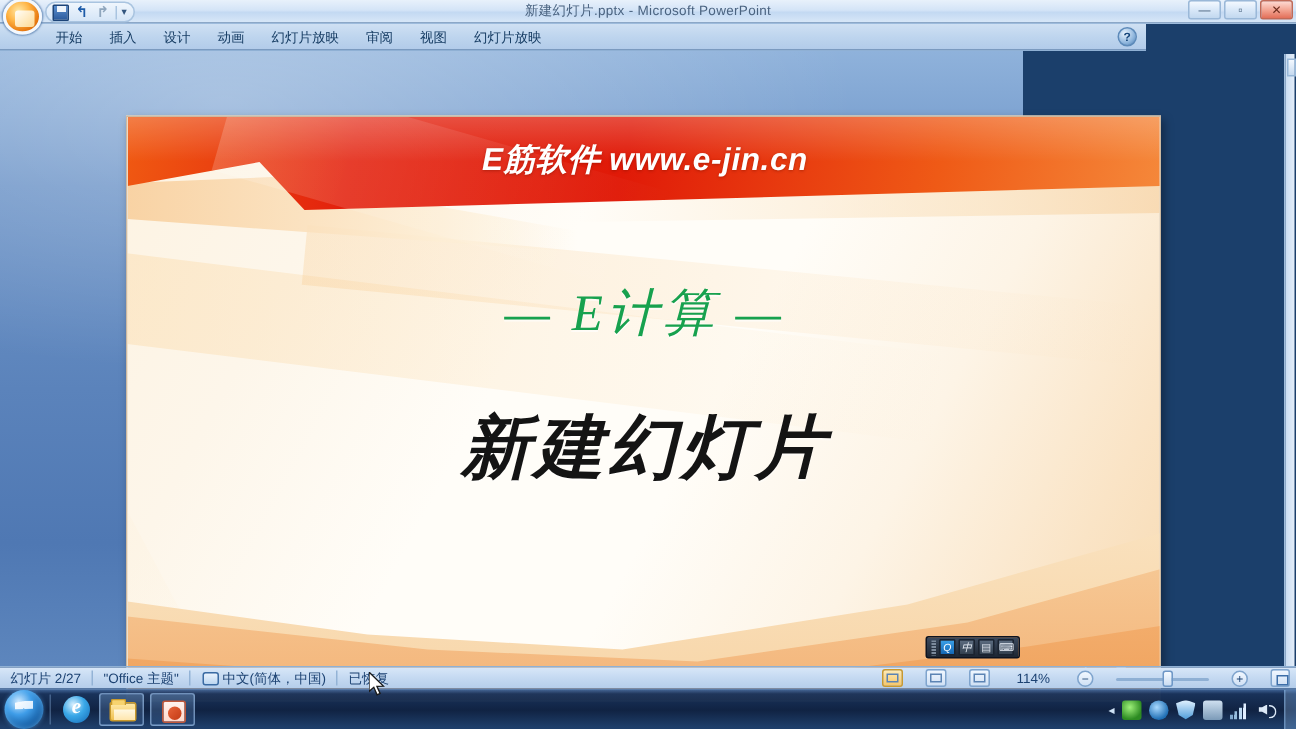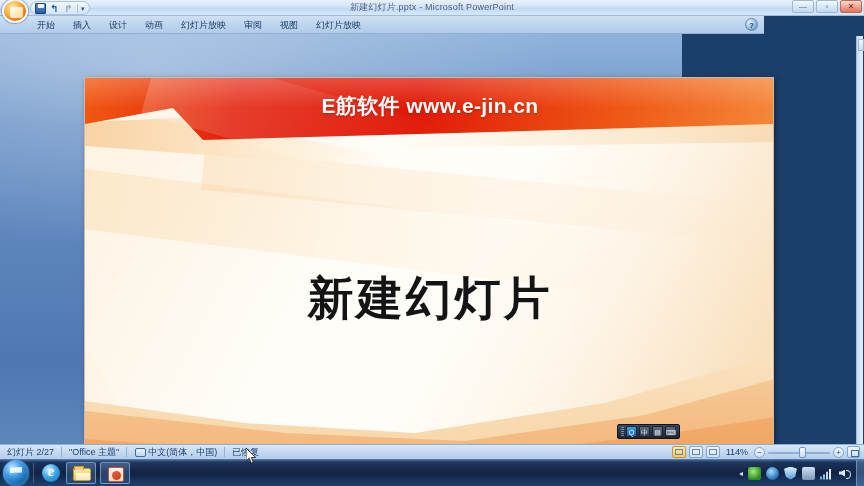--- a/index.html
+++ b/index.html
@@ -101,20 +101,21 @@
     content: ""; position: absolute; left: 1px; top: 3px; width: 4px; height: 10px;
     background: linear-gradient(to bottom, #f4f9ff, #c5d9ef); border: 1px solid #97b7d8;
   }
 
   
   .workspace {
     position: absolute; left: 0; top: 34px; width: 682px; height: 410px;
     background:
       radial-gradient(ellipse 700px 300px at 22% 8%, rgba(255,255,255,.30), rgba(255,255,255,0) 60%),
       linear-gradient(to bottom, #8fb2db 0%, #6e95c8 22%, #5b83bb 55%, #4f78b3 80%, #5d86bd 100%);
+    font-style: italic;
   }
 
   
   .slide {
     position: absolute; left: 84px; top: 43px; width: 690px; height: 391px;
     background: #fffaf0; overflow: hidden;
     box-shadow: 2px 2px 6px rgba(0,0,0,.35);
     border: 1px solid #cdb9a0;
   }
   .slide-bg {
@@ -246,21 +247,21 @@
     display: flex; align-items: center; font-size: 9px; color: #1c4272;
   }
   .sb-item { padding: 0 7px; height: 13px; line-height: 13px; white-space: nowrap; cursor: pointer; }
   .sb-sep { width: 1px; height: 10px; background: #93b3d6; }
   .sb-ime-icon { width: 11px; height: 11px; position: relative; }
   .sb-ime-icon::before {
     content: ""; position: absolute; left: 1px; top: 2px; width: 9px; height: 7px;
     border: 1px solid #3a6ba3; border-radius: 2px;
     background: linear-gradient(to bottom,#eaf3fd,#bcd6f0);
   }
-  .sb-right { margin-left: auto; display: flex; align-items: center; gap: 3px; padding-right: 4px; }
+  .sb-right { margin-left: auto; display: flex; align-items: center; gap: 15px; padding-right: 4px; }
   .viewbtn {
     width: 14px; height: 12px; border: 1px solid #7fa4cd; border-radius: 2px;
     background: linear-gradient(to bottom,#f0f7ff,#cfe0f4); position: relative; cursor: pointer;
   }
   .viewbtn.active { background: linear-gradient(to bottom,#ffe7a8,#f8c košice); }
   .viewbtn.active { background: linear-gradient(to bottom,#ffeab4,#f7c76a); border-color:#c9992f; }
   .viewbtn::after {
     content: ""; position: absolute; left: 2px; top: 2px; right: 2px; bottom: 2px;
     border: 1px solid #5c84b4;
   }
@@ -451,20 +452,25 @@
 
       <div class="banner"></div>
       <div class="banner-gloss"></div>
       <div class="banner-streak"></div>
       <div class="banner-text">E筋软件 www.e-jin.cn</div>
 
       <div class="wave-a"></div>
       <div class="wave-b"></div>
       <div class="wave-c"></div>
 
+      <div class="title-main">
+        <span class="dash">—</span>
+        <span>E计算</span>
+        <span class="dash">—</span>
+      </div>
 
       <div class="title-sub">新建幻灯片</div>
 
       <div class="slide-footer">
         <div>2020年 4月</div>
       </div>
     </div>
 
     <div class="ime">
       <div class="grip"></div>

